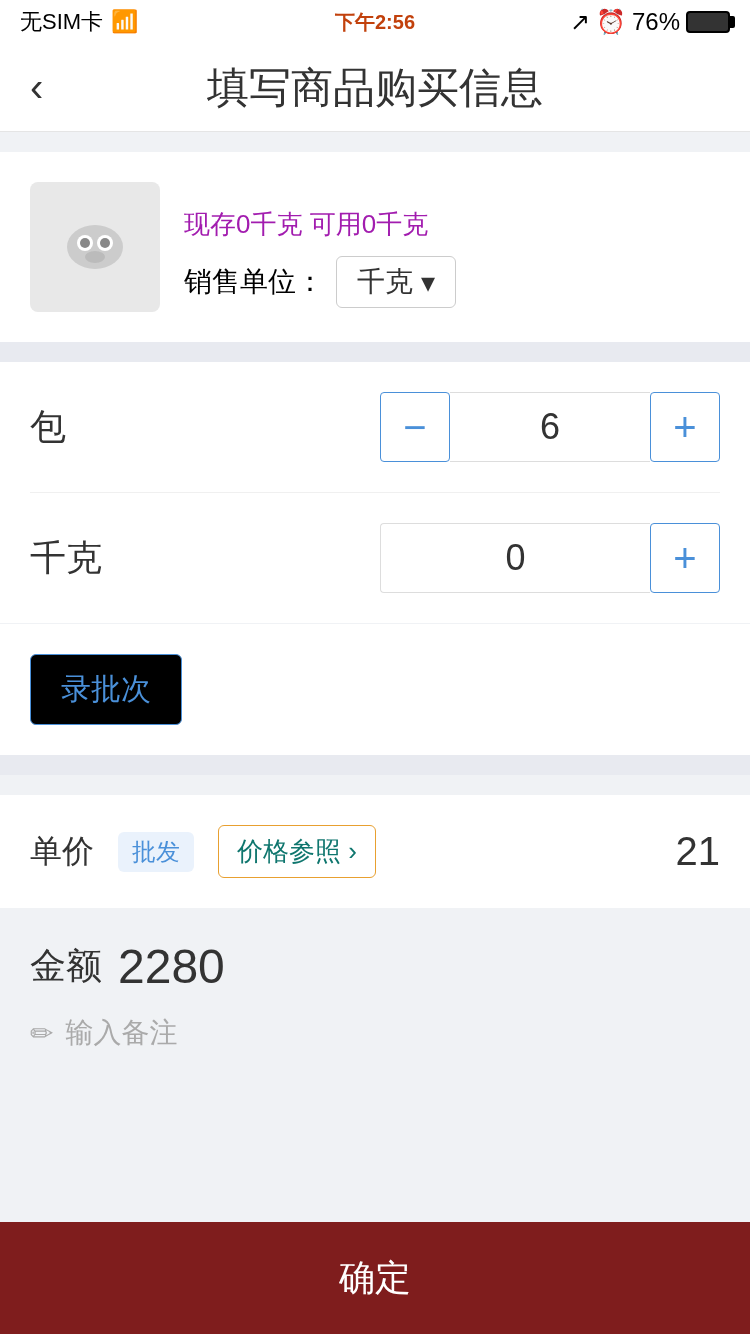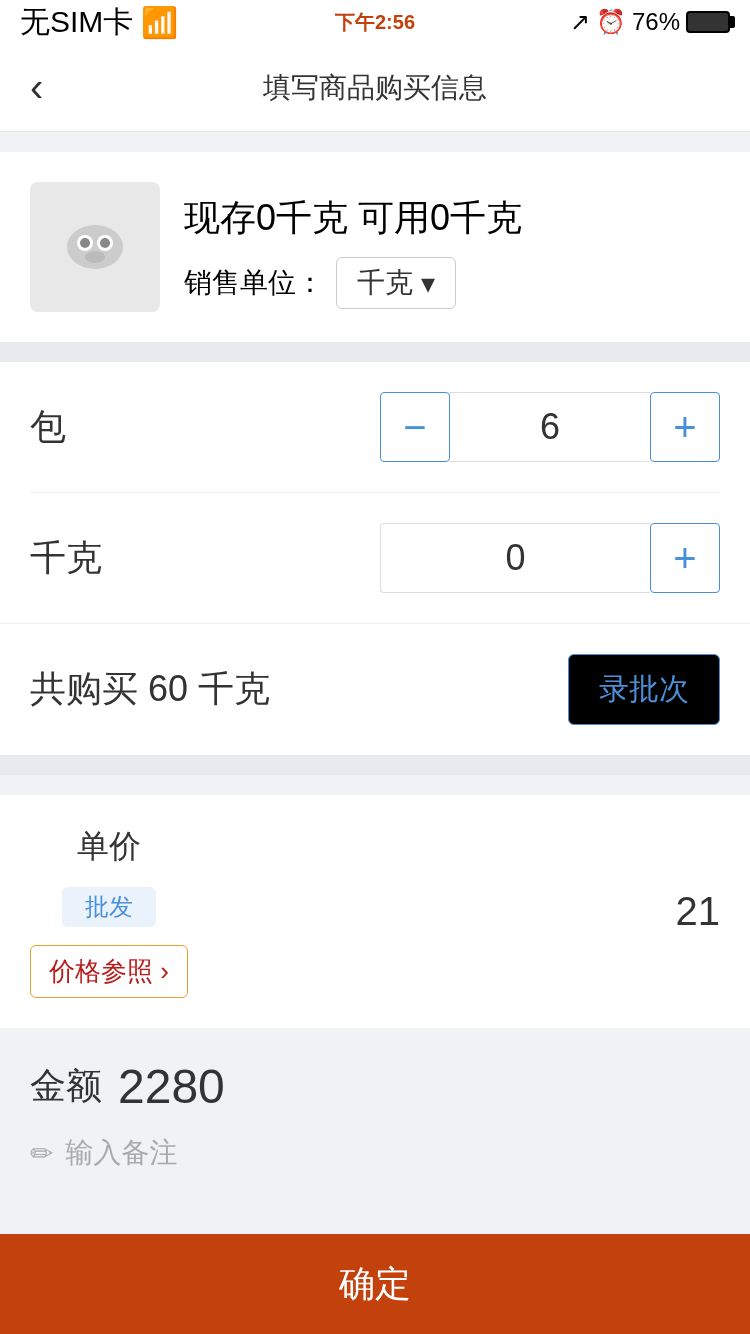--- a/index.html
+++ b/index.html
@@ -20,21 +20,21 @@
       display: flex;
       align-items: center;
       justify-content: space-between;
       padding: 0 20px;
       font-size: 28px;
     }
     .status-left {
       display: flex;
       align-items: center;
       gap: 8px;
-      font-size: 30px;
+      font-size: 22px;
       color: #000;
     }
     .status-center {
       font-size: 20px;
       font-weight: 700;
       color: #c2410c;
       position: absolute;
       left: 50%;
       transform: translateX(-50%);
     }
@@ -78,21 +78,21 @@
       position: relative;
     }
     .nav-back {
       position: absolute;
       left: 30px;
       font-size: 40px;
       color: #333;
       cursor: pointer;
     }
     .nav-title {
-      font-size: 28px;
+      font-size: 42px;
       font-weight: 500;
       color: #333;
     }
 
     
     .product-card {
       background: #fff;
       margin-top: 20px;
       padding: 30px;
       display: flex;
@@ -125,23 +125,23 @@
       font-weight: 500;
     }
     .edit-btn {
       font-size: 26px;
       color: #4a90d9;
       display: flex;
       align-items: center;
       gap: 4px;
     }
     .product-stock {
-      font-size: 36px;
-      color: #000000;
-      margin-top: 12px;
+      font-size: 26px;
+      color: #a21caf;
+      margin-top: 25px;
     }
     .product-unit-row {
       display: flex;
       align-items: center;
       gap: 12px;
       margin-top: 14px;
     }
     .product-unit-label {
       font-size: 28px;
       color: #000000;
@@ -257,40 +257,39 @@
       background: #fff;
       padding: 30px;
       margin-top: 20px;
       display: flex;
       align-items: center;
       justify-content: space-between;
     }
     .price-left {
       display: flex;
       align-items: center;
-      gap: 18px;
-      flex-direction: column;
+      gap: 24px;
     }
     .price-label {
       font-size: 32px;
       color: #333;
     }
     .batch-tag {
       background: #eaf2fc;
       color: #4a90d9;
       border-radius: 6px;
-      padding: 4px 23px;
+      padding: 4px 14px;
       font-size: 24px;
     }
     .price-ref-btn {
       border: 1px solid #e8a030;
       border-radius: 6px;
       padding: 8px 18px;
       font-size: 26px;
-      color: #b91c1c;
+      color: #0f766e;
       background: #fff;
       display: flex;
       align-items: center;
       gap: 6px;
       cursor: pointer;
     }
     .price-value {
       font-size: 40px;
       color: #333;
       font-weight: 400;
@@ -335,22 +334,22 @@
     .bottom-spacer {
       height: 300px;
       background: #f0f2f5;
     }
 
     
     .confirm-bar {
       position: fixed;
       bottom: 0;
       width: 750px;
-      height: 100px;
-      background: #c2410c;
+      height: 112px;
+      background: #7f1d1d;
       display: flex;
       align-items: center;
       justify-content: center;
       cursor: pointer;
     }
     .confirm-text {
       font-size: 36px;
       color: #fff;
       font-weight: 500;
     }
@@ -419,21 +418,20 @@
   <div class="quantity-row">
     <span class="quantity-label">千克</span>
     <div class="quantity-control">
       <input class="qty-input-no-minus" type="text" value="0" readonly="" style="">
       <div class="qty-btn">+</div>
     </div>
   </div>
 </div>
 
 <div class="total-section">
-  <span class="total-text">共购买 60 千克</span>
   <button class="batch-btn">录批次</button>
 </div>
 
 <div class="divider"></div>
 
 <div class="price-section">
   <div class="price-left">
     <span class="price-label">单价</span>
     <span class="batch-tag">批发</span>
     <div class="price-ref-btn">价格参照 ›</div>

